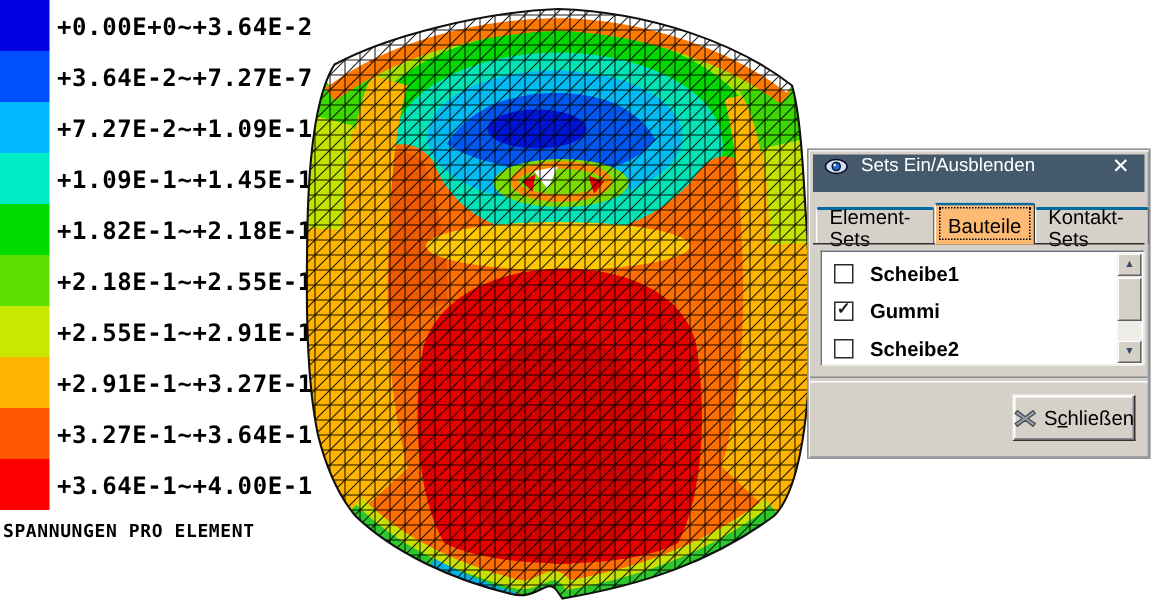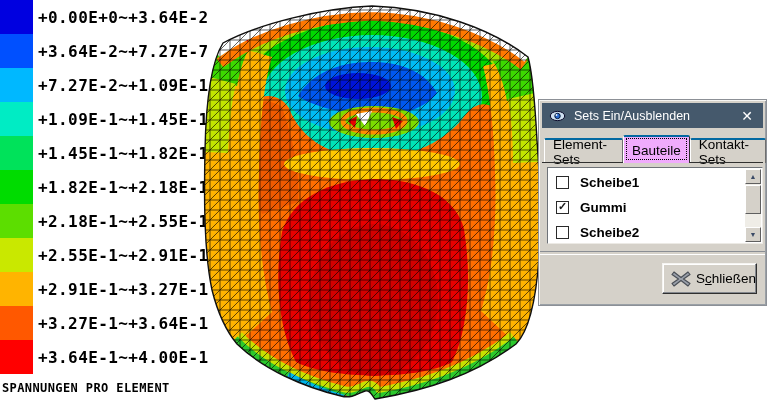--- a/index.html
+++ b/index.html
@@ -17,29 +17,29 @@
                 font-size:12px;letter-spacing:0.4px;color:#000;margin-top:7px;padding-left:2px;white-space:nowrap;}
 
   
   .mesh-svg{position:absolute;left:0;top:0;}
 
   
   .dialog{position:absolute;left:538px;top:99px;width:229px;height:207px;
           background:#D5D1C9;border:1px solid #8C9096;
           box-shadow:inset 1px 1px 0 #F6F5F2, inset -1px -1px 0 #9aa0a6;box-sizing:border-box;}
   .titlebar{position:absolute;left:3px;top:3px;right:3px;height:25px;background:#45596C;
-            display:flex;align-items:center;padding:0 7px;gap:8px;box-sizing:border-box;}
+            display:flex;padding:0 7px;gap:8px;box-sizing:border-box;}
   .dlg-title{color:#ffffff;font-size:12.5px;}
   .dlg-close{margin-left:auto;color:#ffffff;font-size:14px;line-height:14px;cursor:default;padding-right:3px;}
   .tabs{position:absolute;left:5px;top:37px;height:26px;display:flex;align-items:flex-end;}
   .tab{height:23px;padding:0 8px;background:#D5D1C9;display:flex;align-items:center;
        border-top:2px solid #0369a1;border-left:1px solid #fff;border-right:1px solid #6f6f6f;
        border-top-left-radius:2px;border-top-right-radius:2px;
        font-size:13.5px;color:#000;position:relative;}
-  .tab.active{background:#f0abfc;height:26px;z-index:3;
+  .tab.active{background:#fdba74;height:26px;z-index:3;
        outline:1px dotted #000;outline-offset:-4px;border-right:1px solid #303030;}
   .tabstrip-line{position:absolute;left:3px;right:3px;top:62px;height:1px;background:#303030;z-index:1;}
   .listbox{position:absolute;left:8px;top:67px;width:216px;height:77px;background:#fff;
            border:1px solid;border-color:#6e7278 #eceae5 #eceae5 #6e7278;box-sizing:border-box;}
   .list-items{position:absolute;left:0;top:2px;right:18px;font-weight:bold;}
   .list-row{height:25px;display:flex;align-items:center;padding-left:8px;gap:11px;}
   .checkbox{width:13px;height:13px;background:#fff;border:1px solid #2a2a2a;flex:0 0 13px;
             display:flex;align-items:center;justify-content:center;box-sizing:border-box;}
   .check{display:none;font-size:11px;line-height:11px;color:#1a1a1a;transform:translateY(-1px);}
   .list-row.checked .check{display:block;}
@@ -48,21 +48,21 @@
   .sb-btn{position:absolute;left:0;width:16px;height:15px;background:#D5D1C9;
           border:1px solid;border-color:#fff #5f5f5f #5f5f5f #fff;box-sizing:border-box;
           display:flex;align-items:center;justify-content:center;
           font-size:7px;color:#3A4A66;line-height:7px;}
   .sb-btn.up{top:0;}
   .sb-btn.down{bottom:0;}
   .sb-thumb{position:absolute;left:0;top:16px;width:16px;height:29px;background:#D5D1C9;
           border:1px solid;border-color:#fff #5f5f5f #5f5f5f #fff;box-sizing:border-box;}
   .etched{position:absolute;left:1px;right:1px;top:151px;height:2px;
           border-top:1px solid #8a8e94;border-bottom:1px solid #fff;}
-  .close-btn{position:absolute;right:9px;top:163px;width:95px;height:31px;background:#D5D1C9;
+  .close-btn{position:absolute;right:9px;top:163px;width:82px;height:31px;background:#D5D1C9;
           border:1px solid;border-color:#F5F4F1 #303030 #303030 #F5F4F1;
           box-shadow:inset -1px -1px 0 #84888e, inset 1px 1px 0 #fff;
           display:flex;align-items:center;justify-content:flex-end;gap:5px;
           font-family:"Liberation Sans",sans-serif;font-size:13.5px;color:#000;padding:0;}
   .close-btn u{text-decoration:underline;}
 </style>
 </head>
 <body>
 
 <div class="screen">
@@ -83,24 +83,20 @@
         <div class="legend-row">
           <div class="swatch" style="background: rgb(0, 184, 255);"></div>
           <div class="legend-label">+7.27E-2~+1.09E-1</div>
         </div>
 
         <div class="legend-row">
           <div class="swatch" style="background: rgb(0, 236, 196);"></div>
           <div class="legend-label">+1.09E-1~+1.45E-1</div>
         </div>
 
-        <div class="legend-row">
-          <div class="swatch" style="background: rgb(0, 226, 90);"></div>
-          <div class="legend-label">+1.45E-1~+1.82E-1</div>
-        </div>
 
         <div class="legend-row">
           <div class="swatch" style="background: rgb(0, 220, 0);"></div>
           <div class="legend-label">+1.82E-1~+2.18E-1</div>
         </div>
 
         <div class="legend-row">
           <div class="swatch" style="background: rgb(92, 222, 0);"></div>
           <div class="legend-label">+2.18E-1~+2.55E-1</div>
         </div>

